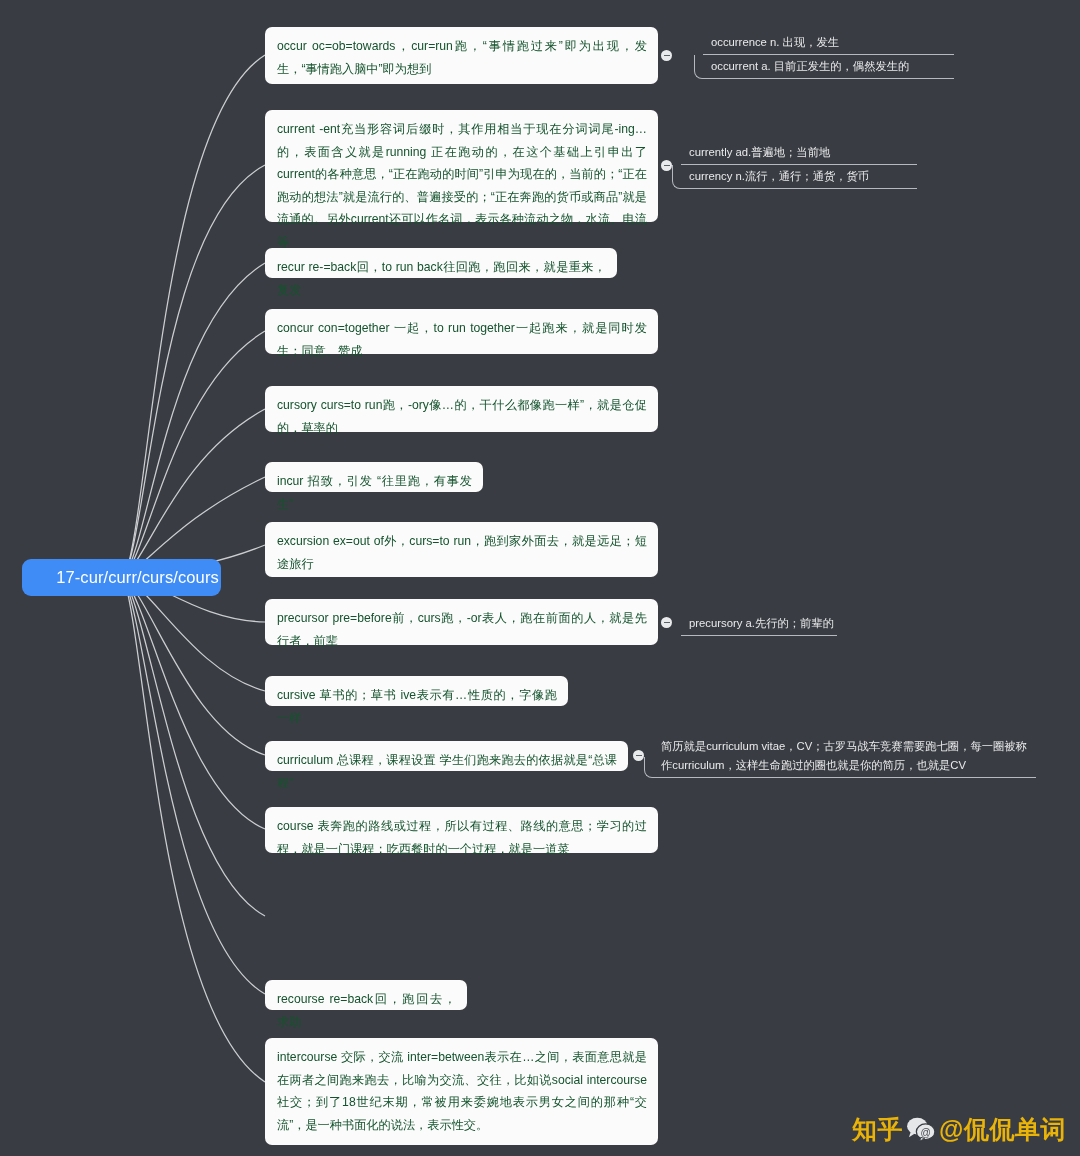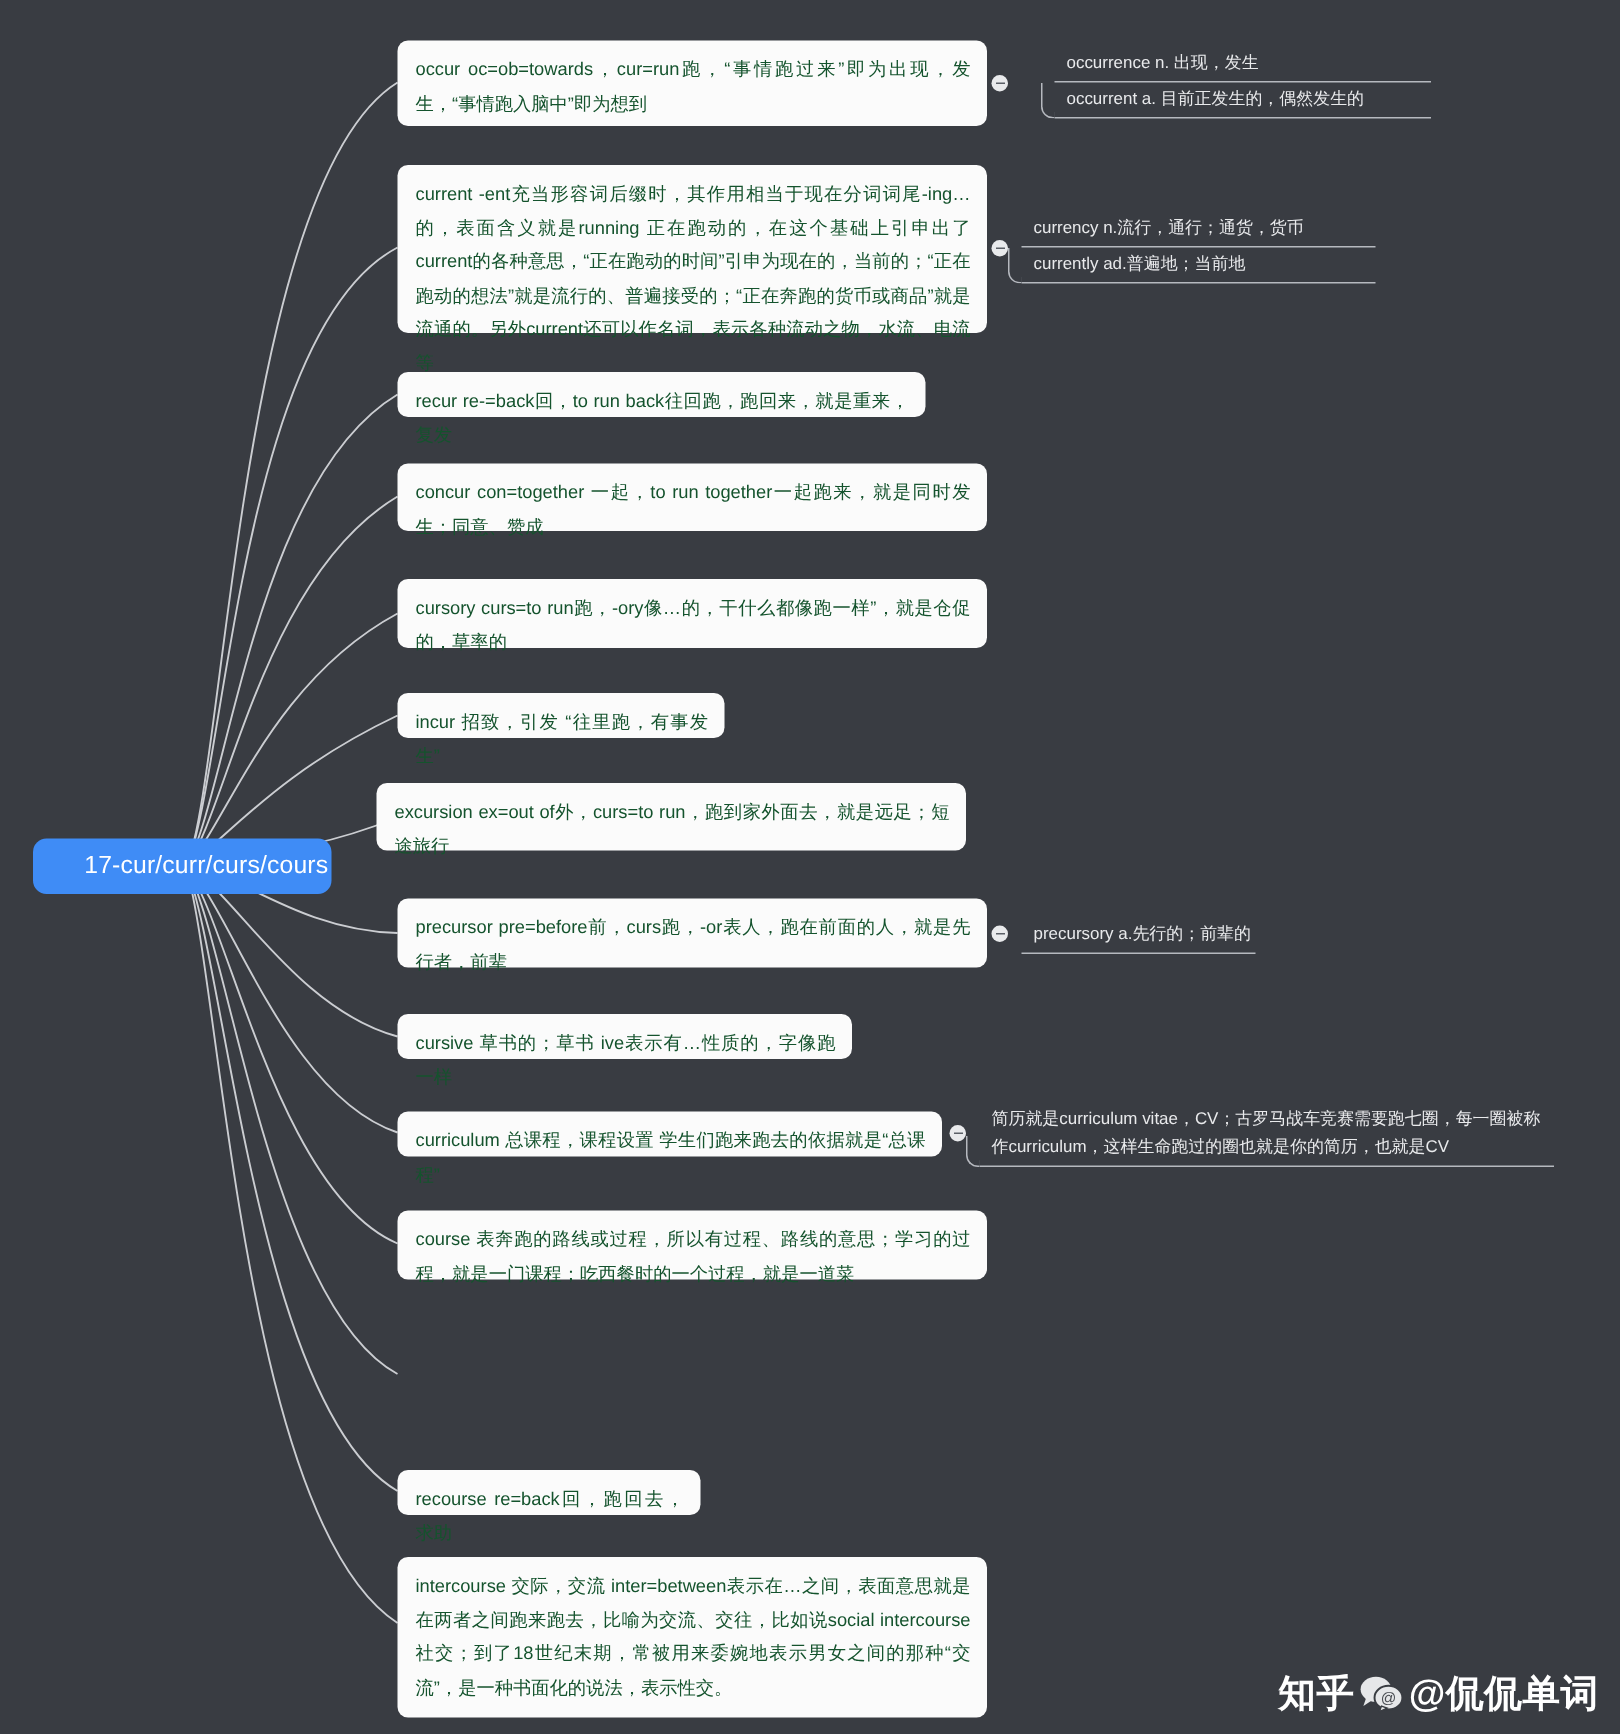--- a/index.html
+++ b/index.html
@@ -114,21 +114,21 @@
   .watermark {
     position: absolute;
     right: 14px;
     bottom: 14px;
     display: flex;
     align-items: center;
     gap: 3px;
     z-index: 8;
   }
   .watermark .wm-text {
-    color: #ffffff;
+    color: #eab308;
     font-size: 25px;
     font-weight: bold;
     letter-spacing: 0.5px;
     line-height: 1;
   }
   .watermark .wm-icon {
     display: inline-block;
     width: 30px;
     height: 26px;
     position: relative;
@@ -166,34 +166,34 @@
     <div class="items">
       <div class="sub-item">occurrence n. 出现，发生</div>
       <div class="sub-item">occurrent a. 目前正发生的，偶然发生的</div>
     </div>
   </div>
 
   <div class="topic" style="left:265px; top:110px; width:393px; height:112px;">current -ent充当形容词后缀时，其作用相当于现在分词词尾-ing…的，表面含义就是running 正在跑动的，在这个基础上引申出了current的各种意思，“正在跑动的时间”引申为现在的，当前的；“正在跑动的想法”就是流行的、普遍接受的；“正在奔跑的货币或商品”就是流通的。另外current还可以作名词，表示各种流动之物，水流、电流等</div>
   <div class="handle" style="left:661px; top:160px;"></div>
   <div class="subgroup bracket" style="left:672px; top:141px; width:245px;">
     <div class="items">
+      <div class="sub-item">currently ad.普遍地；当前地</div>
       <div class="sub-item">currency n.流行，通行；通货，货币</div>
-      <div class="sub-item">currently ad.普遍地；当前地</div>
     </div>
   </div>
 
   <div class="topic" style="left:265px; top:248px; width:352px; height:30px;">recur re-=back回，to run back往回跑，跑回来，就是重来，复发</div>
 
   <div class="topic" style="left:265px; top:309px; width:393px; height:45px;">concur con=together 一起，to run together一起跑来，就是同时发生；同意、赞成</div>
 
   <div class="topic" style="left:265px; top:386px; width:393px; height:46px;">cursory curs=to run跑，-ory像…的，干什么都像跑一样”，就是仓促的，草率的</div>
 
   <div class="topic" style="left:265px; top:462px; width:218px; height:30px;">incur 招致，引发 “往里跑，有事发生”</div>
 
-  <div class="topic" style="left:251px; top:522px; width:393px; height:45px;padding-left:12px;">excursion ex=out of外，curs=to run，跑到家外面去，就是远足；短途旅行</div>
+  <div class="topic" style="left:265px; top:522px; width:393px; height:55px;padding-left:12px;">excursion ex=out of外，curs=to run，跑到家外面去，就是远足；短途旅行</div>
 
   <div class="topic" style="left:265px; top:599px; width:393px; height:46px;">precursor pre=before前，curs跑，-or表人，跑在前面的人，就是先行者，前辈</div>
   <div class="handle" style="left:661px; top:617px;"></div>
   <div class="subgroup" style="left:672px; top:612px; width:165px;">
     <div class="items" style="margin-left:9px;">
       <div class="sub-item">precursory a.先行的；前辈的</div>
     </div>
   </div>
 
   <div class="topic" style="left:265px; top:676px; width:303px; height:30px;">cursive 草书的；草书 ive表示有…性质的，字像跑一样</div>

